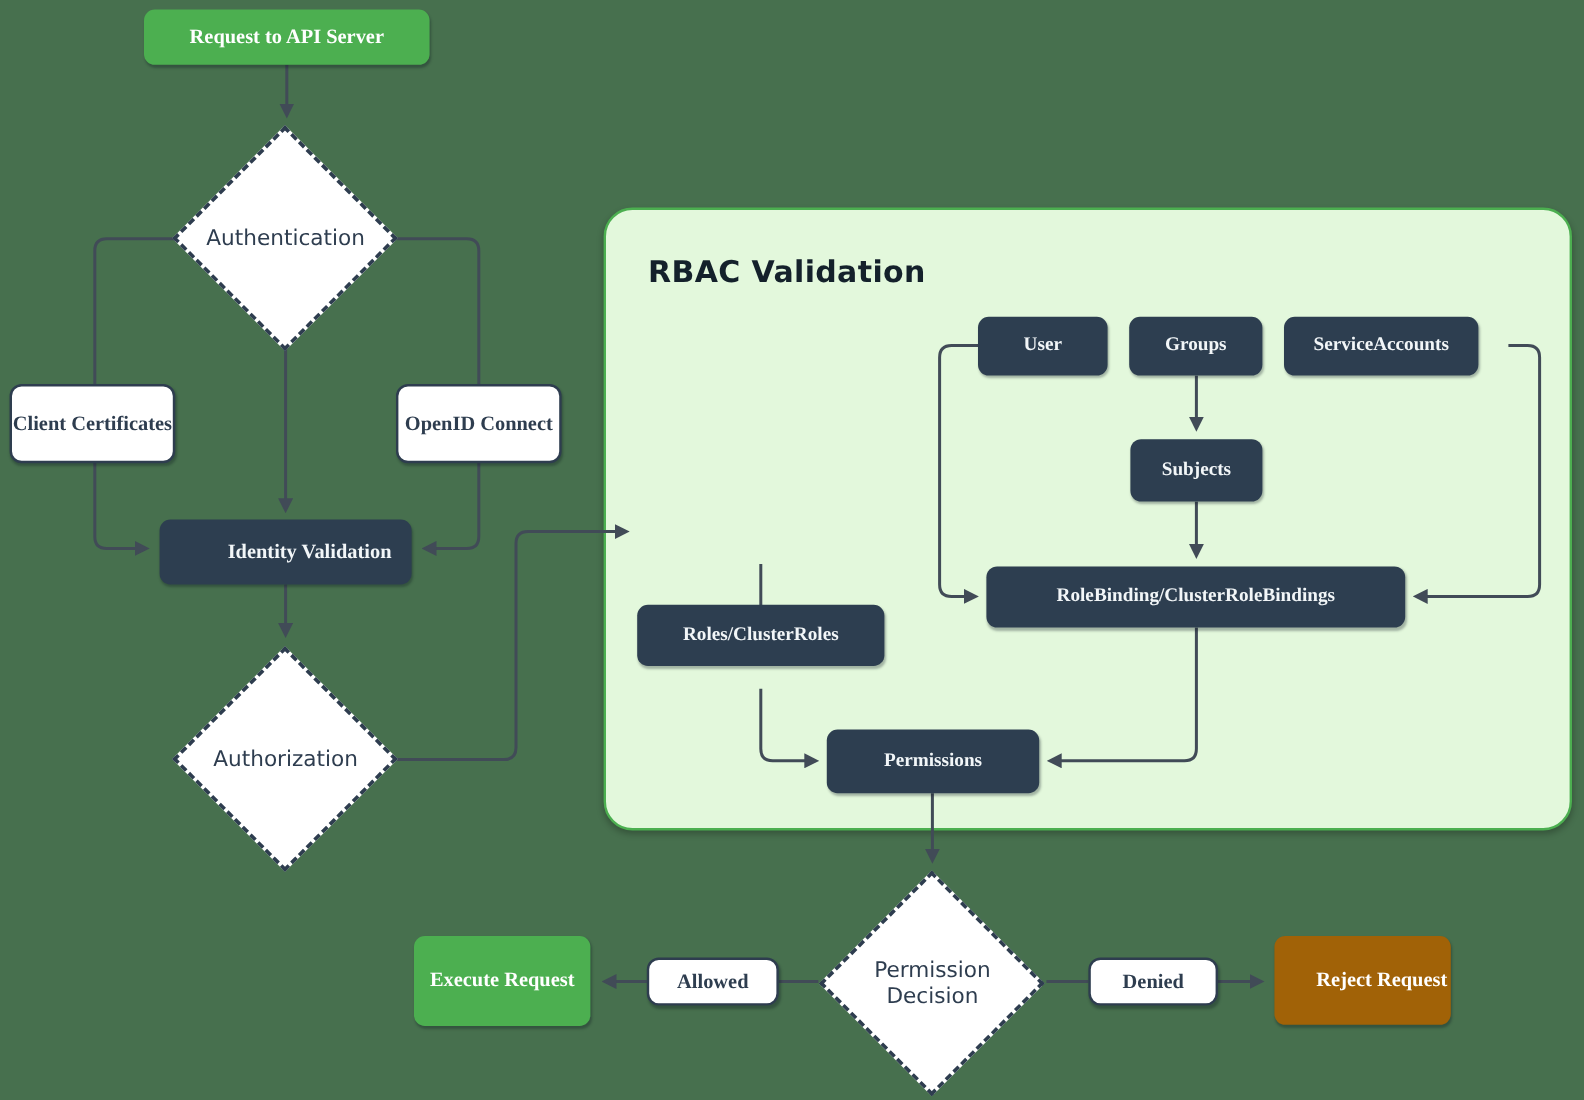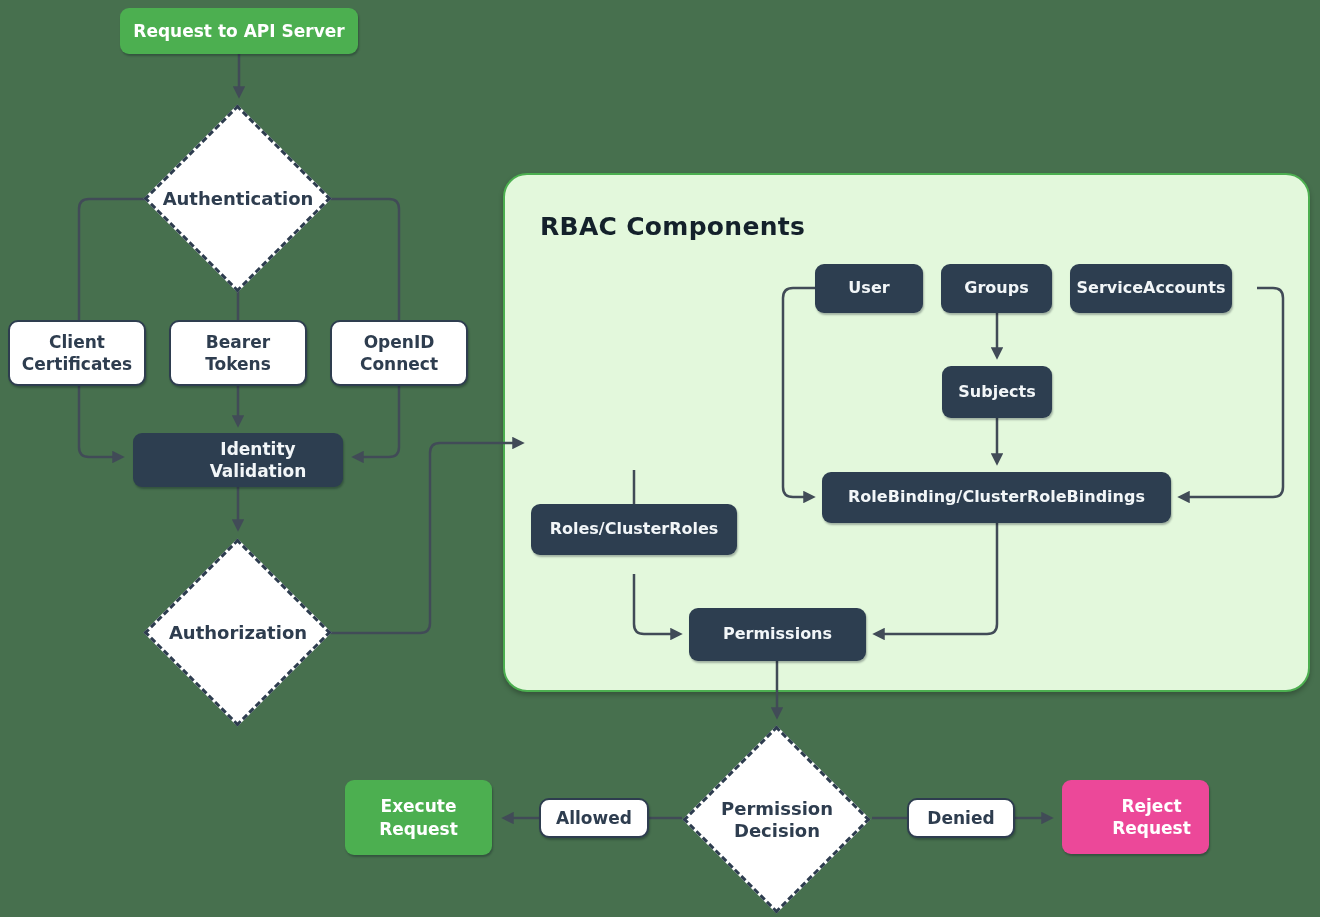--- a/index.html
+++ b/index.html
@@ -13,34 +13,34 @@
     background:#E3F8DC;border:2px solid #4CAF50;border-radius:24px;
     box-sizing:border-box;z-index:0;box-shadow:0 3px 5px rgba(0,0,0,.25);
   }
   .panel-title{
     position:absolute;left:540px;top:212px;z-index:2;
     font-size:25px;font-weight:bold;color:#14212B;letter-spacing:.3px;
   }
   .node{
     position:absolute;display:flex;align-items:center;justify-content:center;
     text-align:center;box-sizing:border-box;border-radius:9px;font-weight:bold;
-    z-index:2;line-height:1.3;box-shadow:1px 2px 2px rgba(10,20,30,.30);
+    z-index:2;line-height:1.3;box-shadow:1px 2px 2px rgba(10,20,30,.30);font-family:Liberation Serif, serif;
   }
   .dark{background:#2D3E50;color:#F2F6F8;font-size:16px;}
   .light{background:#FFFFFF;border:2.5px solid #2E3D4F;color:#2E3D4F;font-size:17px;border-radius:10px;}
   .green{background:#4CAF50;color:#FFFFFF;font-size:17px;}
-  .coral{background:#ec4899;color:#FFFFFF;font-size:17px;padding-left:32px;}
+  .coral{background:#a16207;color:#FFFFFF;font-size:17px;padding-left:32px;}
   .diamond{
     position:absolute;width:133px;height:133px;background:#FFFFFF;
     border:3px dashed #2E3D4F;transform:rotate(45deg);z-index:2;box-sizing:border-box;
   }
   .diamond-label{
     position:absolute;width:160px;height:134px;display:flex;align-items:center;
     justify-content:center;text-align:center;z-index:3;color:#2E3D4F;
-    font-size:18px;font-weight:bold;line-height:1.25;
+    font-size:18px;font-weight:normal;line-height:1.25;
   }
   
   .n-request{left:120px;top:8px;width:238px;height:46px;}
   .d-auth{left:171px;top:132px;}
   .l-auth{left:158px;top:132px;}
   .n-clientcerts{left:8px;top:320px;width:138px;height:66px;}
   .n-bearer{left:169px;top:320px;width:138px;height:66px;}
   .n-openid{left:330px;top:320px;width:138px;height:66px;}
   .n-identity{left:133px;top:433px;width:210px;height:54px;font-size:17px;padding-left:40px;}
   .d-authz{left:171px;top:566px;}
@@ -88,29 +88,28 @@
       <path d="M1257 288 H1273 Q1283 288 1283 298 V487 Q1283 497 1273 497 H1181" marker-end="url(#arrow)"></path>
       <path d="M997 523 V624 Q997 634 987 634 H876" marker-end="url(#arrow)"></path>
       <path d="M777 661 V716" marker-end="url(#arrow)"></path>
       <path d="M682 818 H649"></path>
       <path d="M539 818 H505" marker-end="url(#arrow)"></path>
       <path d="M872 818 H907"></path>
       <path d="M1015 818 H1050" marker-end="url(#arrow)"></path>
     </g>
   </svg>
 
-  <div class="panel-title">RBAC Components</div>
+  <div class="panel-title">RBAC Validation</div>
 
   <div class="node green n-request">Request to API Server</div>
 
   <div class="diamond d-auth"></div>
   <div class="diamond-label l-auth">Authentication</div>
 
   <div class="node light n-clientcerts">Client Certificates</div>
-  <div class="node light n-bearer">Bearer Tokens</div>
   <div class="node light n-openid">OpenID Connect</div>
 
   <div class="node dark n-identity">Identity Validation</div>
 
   <div class="diamond d-authz"></div>
   <div class="diamond-label l-authz">Authorization</div>
 
   <div class="node dark n-roles">Roles/ClusterRoles</div>
   <div class="node dark n-user">User</div>
   <div class="node dark n-groups">Groups</div>

